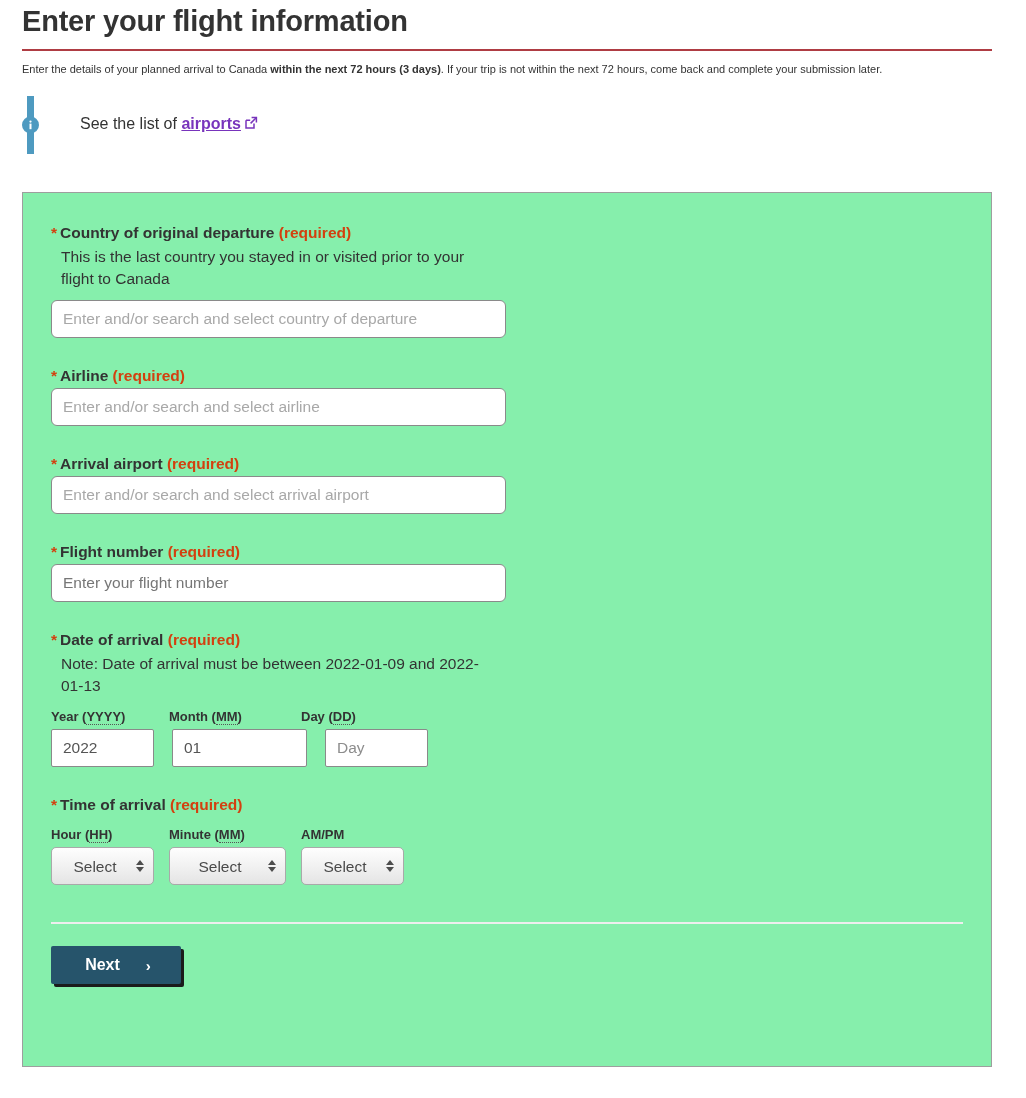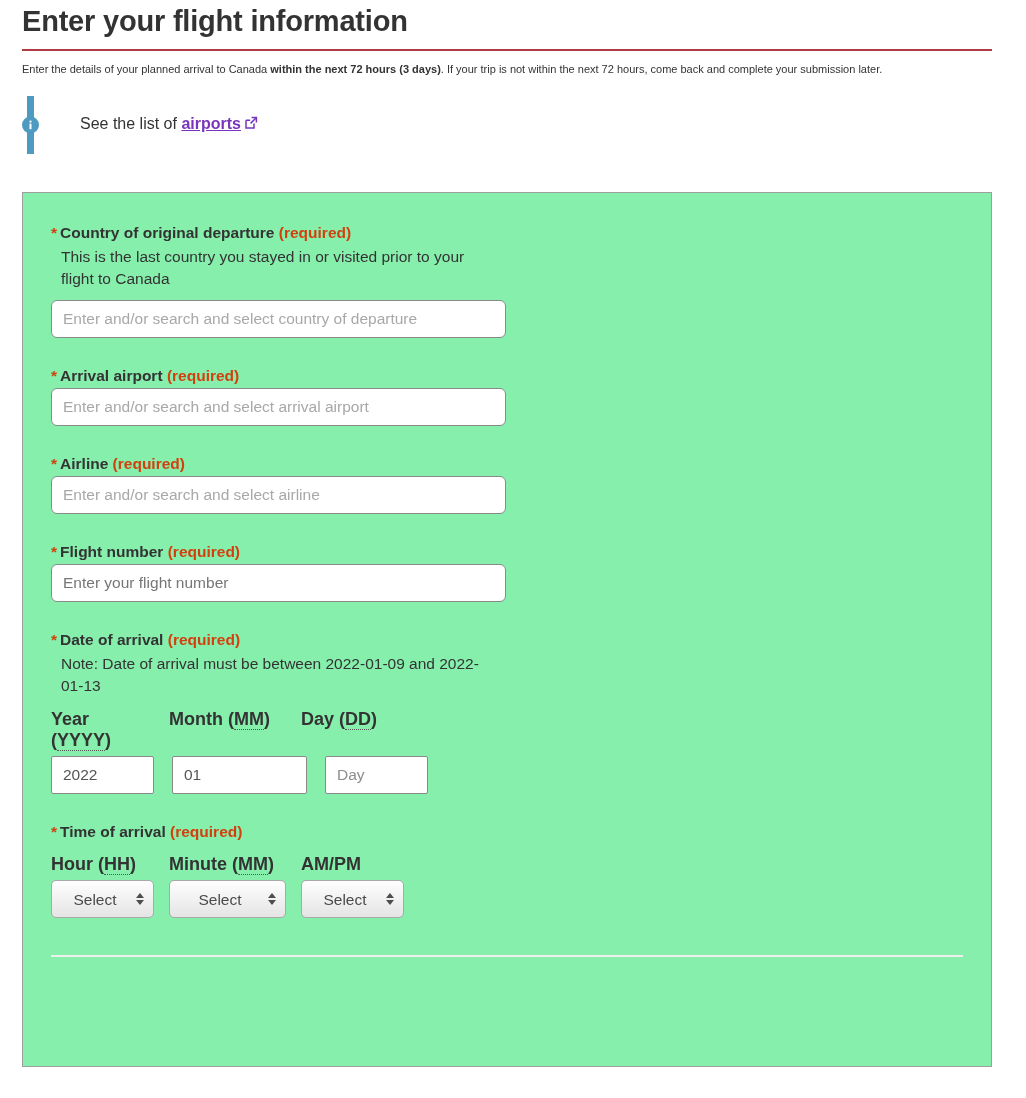--- a/index.html
+++ b/index.html
@@ -154,21 +154,21 @@
 
   .label-spacer { margin-top: 9px; }
 
   
   .sub-label-row {
     display: flex;
     gap: 15px;
     margin: 12px 0 5px 0;
   }
   .sub-label {
-    font-size: 18px;
+    font-size: 13px;
     font-weight: bold;
     color: #333333;
   }
   .sub-label.w-year   { width: 103px; }
   .sub-label.w-month  { width: 117px; }
   .sub-label.w-day    { width: 103px; }
   .sub-label.w-hour   { width: 103px; }
   .sub-label.w-minute { width: 117px; }
   .sub-label.w-ampm   { width: 103px; }
   abbr[title] {
@@ -323,33 +323,33 @@
         <span class="req-star">*</span><span>Country of original departure</span>
         <span class="req-tag">(required)</span>
       </div>
       <div class="field-hint">This is the last country you stayed in or visited prior to your flight to Canada</div>
       <input class="text-input" type="text" placeholder="Enter and/or search and select country of departure" style="">
     </div>
 
     
     <div class="field-group">
       <div class="field-label label-spacer">
+        <span class="req-star">*</span><span>Airline</span>
+        <span class="req-tag">(required)</span>
+      </div>
+      <input class="text-input" type="text" placeholder="Enter and/or search and select airline" style="">
+    </div>
+
+    
+    <div class="field-group">
+      <div class="field-label label-spacer">
         <span class="req-star">*</span><span>Arrival airport</span>
         <span class="req-tag">(required)</span>
       </div>
       <input class="text-input" type="text" placeholder="Enter and/or search and select arrival airport" style="">
-    </div>
-
-    
-    <div class="field-group">
-      <div class="field-label label-spacer">
-        <span class="req-star">*</span><span>Airline</span>
-        <span class="req-tag">(required)</span>
-      </div>
-      <input class="text-input" type="text" placeholder="Enter and/or search and select airline" style="">
     </div>
 
     
     <div class="field-group">
       <div class="field-label label-spacer">
         <span class="req-star">*</span><span>Flight number</span>
         <span class="req-tag">(required)</span>
       </div>
       <input class="text-input dark-ph" type="text" placeholder="Enter your flight number" style="">
     </div>
@@ -414,15 +414,19 @@
           <span class="sel-arrows">
             <span class="tri-up"></span>
               <span class="tri-down"></span>
           </span>
         </span>
       </div>
     </div>
 
     <hr class="form-divider">
 
+    <button class="btn-next" type="button">
+      <span>Next</span>
+      <span class="btn-chevron">›</span>
+    </button>
 
   </div>
 </div>
 
 </body></html>

